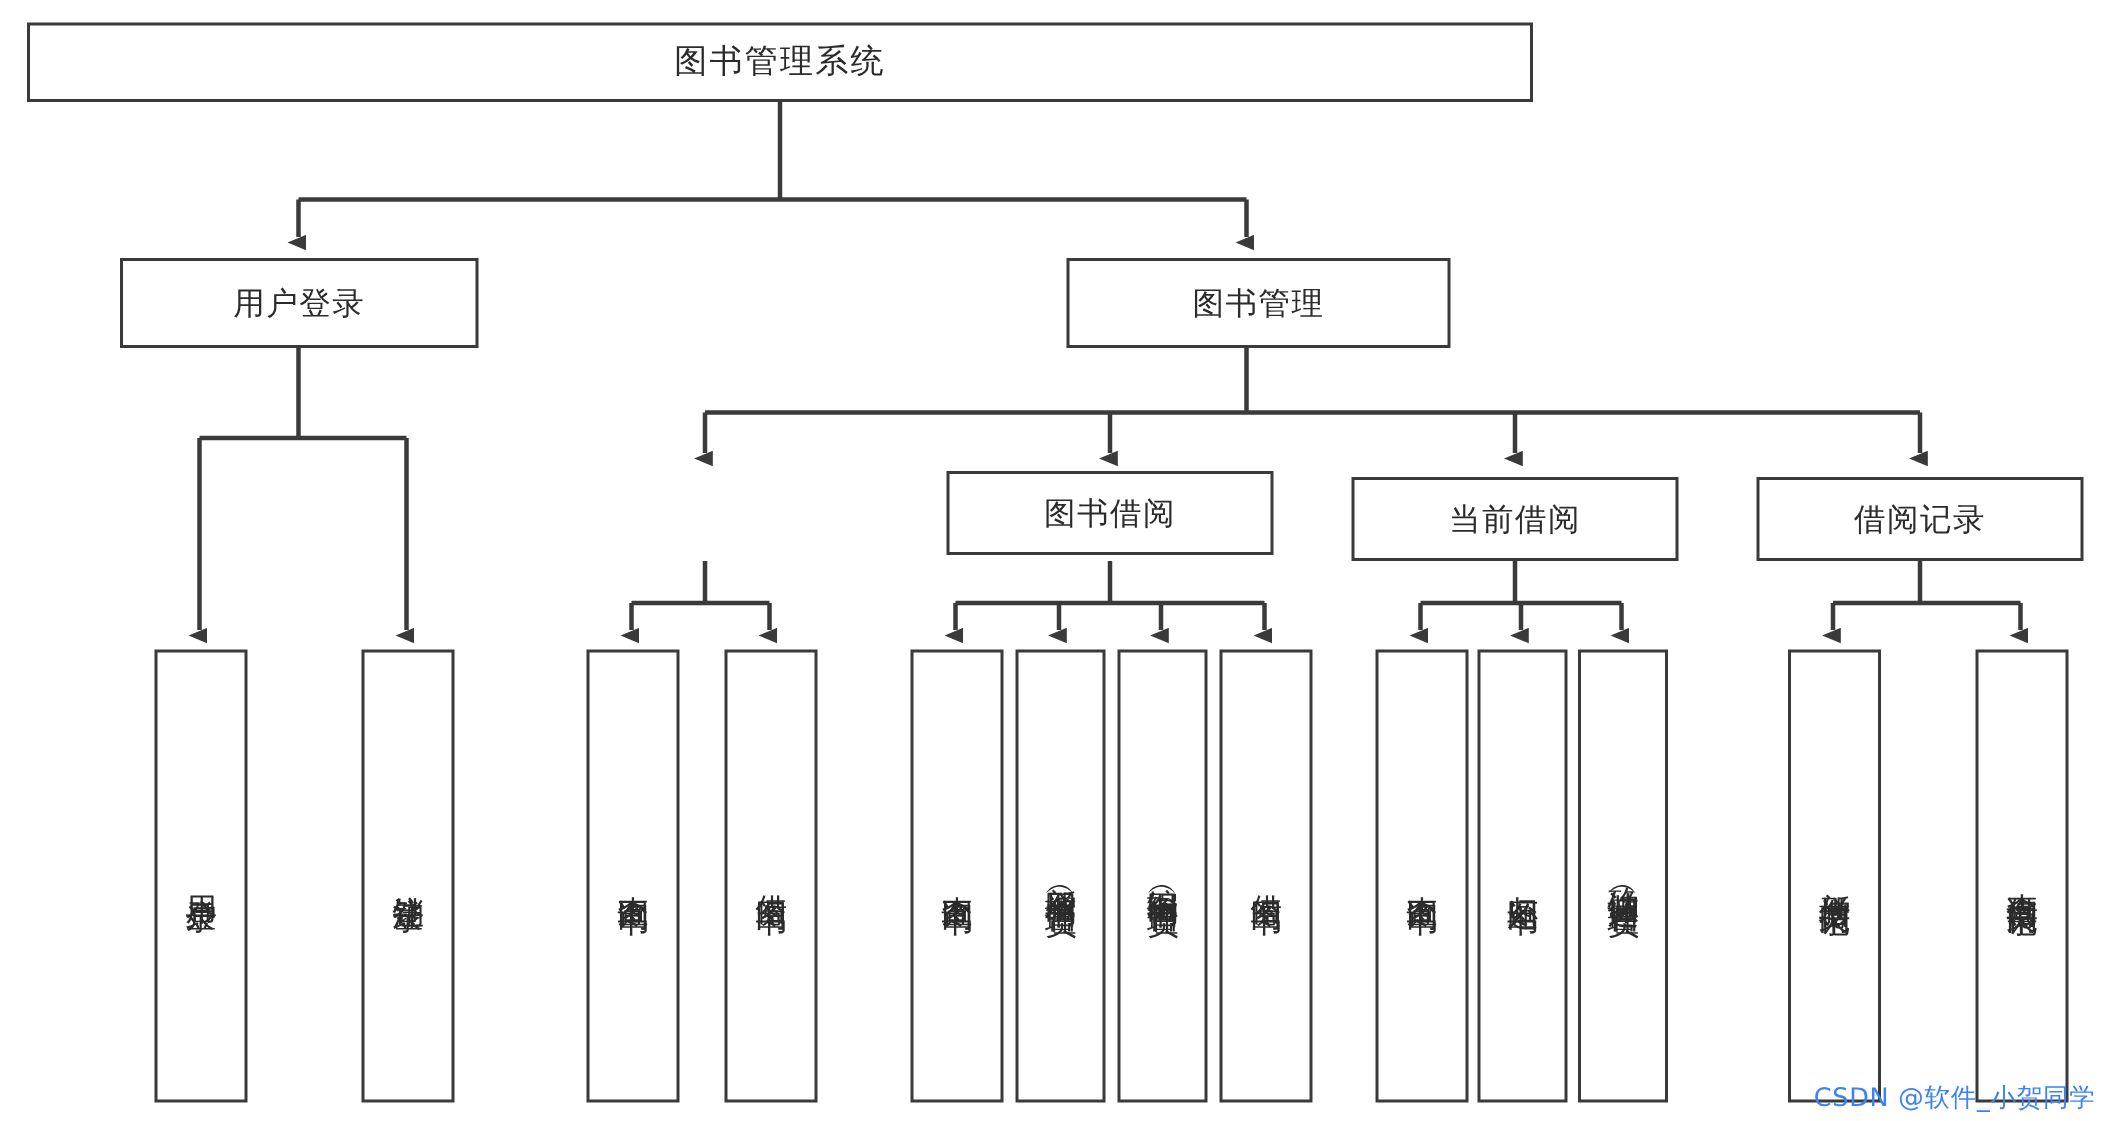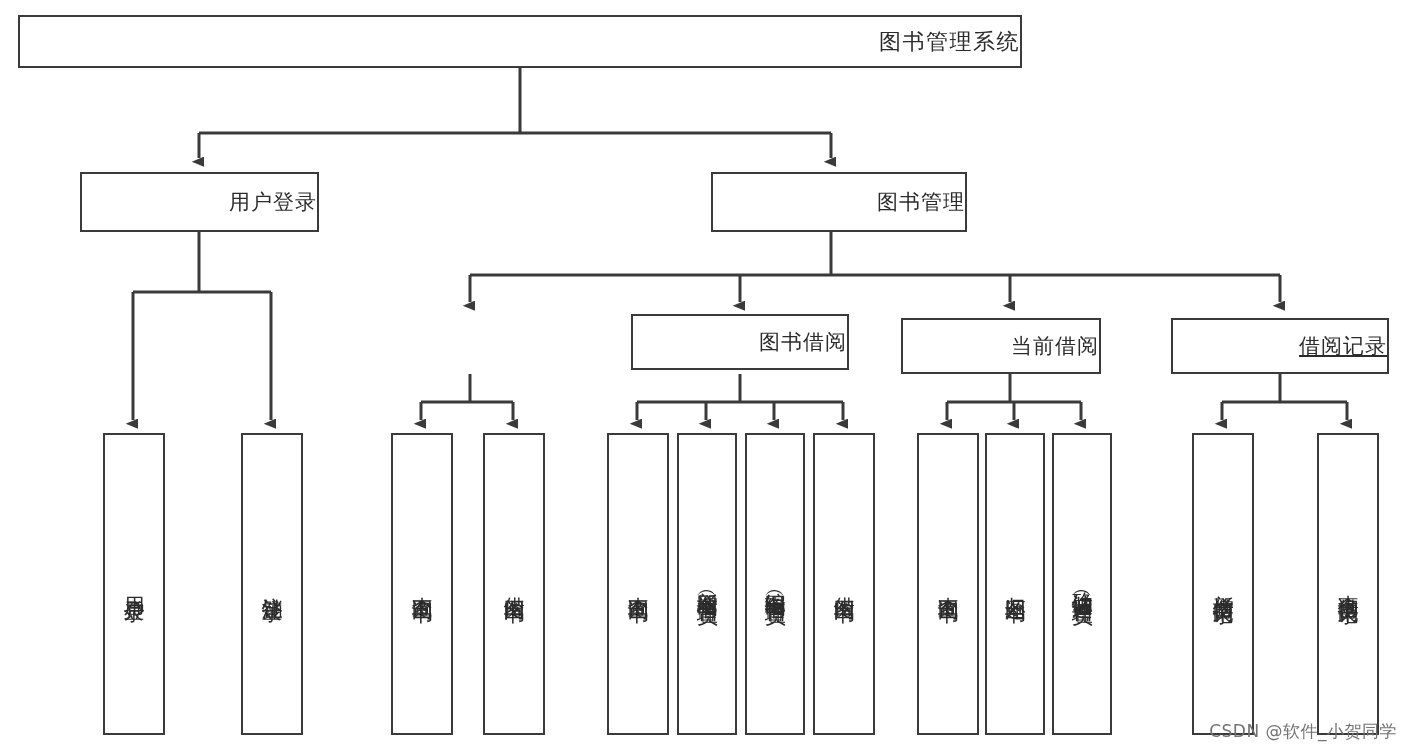--- a/index.html
+++ b/index.html
@@ -6,35 +6,35 @@
   body{
     width:1405px;height:747px;overflow:hidden;
     font-family:"DejaVu Sans","Liberation Sans",sans-serif;
     color:#2b2b2b;
   }
   #stage{position:relative;width:1405px;height:747px;background:#fff;}
   svg#wires{position:absolute;left:0;top:0;width:1405px;height:747px;}
   .node{
     position:absolute;box-sizing:border-box;
     background:#ffffff;border:2px solid #3a3a3a;
-    display:flex;align-items:center;justify-content:flex-end;
+    display:flex;align-items:center;justify-content:center;
     text-align:center;line-height:1.25;
   }
   .node.horiz{font-size:21px;letter-spacing:1px;}
   .node.root{font-size:22px;letter-spacing:1.5px;}
   .node.vert{
     font-size:21px;letter-spacing:2px;
     writing-mode:vertical-rl;text-orientation:upright;
     align-items:center;justify-content:center;
     padding:6px 0;
   }
   .node .lbl{display:block;}
   .watermark{
     position:absolute;right:8px;bottom:4px;
-    font-size:17px;color:#737373;letter-spacing:.5px;
+    font-size:17px;color:#3b82f6;letter-spacing:.5px;
     pointer-events:none;white-space:nowrap;
   }
 </style>
 </head>
 <body>
 
 <div id="stage">
 
   <svg id="wires" viewBox="0 0 1405 747" preserveAspectRatio="none">
     <defs>
@@ -93,24 +93,24 @@
   <div class="node horiz" style="left:80px;top:172px;width:239px;height:60px;">
     <span class="lbl">用户登录</span>
   </div>
   <div class="node horiz" style="left:711px;top:172px;width:256px;height:60px;">
     <span class="lbl">图书管理</span>
   </div>
 
   <div class="node horiz" style="left:631px;top:314px;width:218px;height:56px;">
     <span class="lbl">图书借阅</span>
   </div>
-  <div class="node horiz" style="left:901px;top:318px;width:200px;height:56px;">
+  <div class="node horiz" style="left:901px;top:318px;width:218px;height:56px;">
     <span class="lbl">当前借阅</span>
   </div>
-  <div class="node horiz" style="left:1171px;top:318px;width:218px;height:56px;text-decoration:underline;">
+  <div class="node horiz" style="left:1171px;top:318px;width:218px;height:56px;">
     <span class="lbl">借阅记录</span>
   </div>
 
   <div class="node vert" style="left:103px;top:433px;width:62px;height:302px;">
     <span class="lbl">用户登录</span>
   </div>
   <div class="node vert" style="left:241px;top:433px;width:62px;height:302px;">
     <span class="lbl">注销登录</span>
   </div>
 

